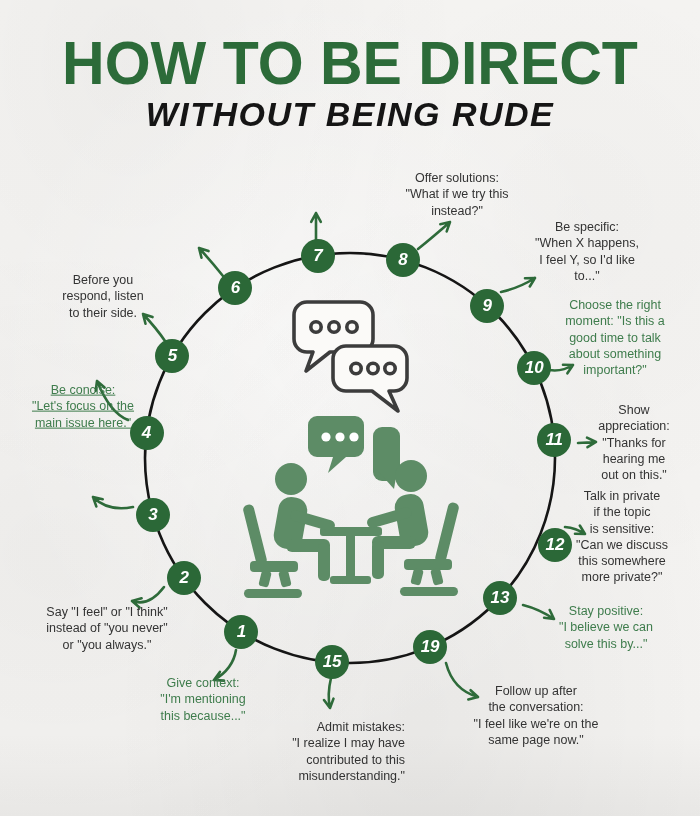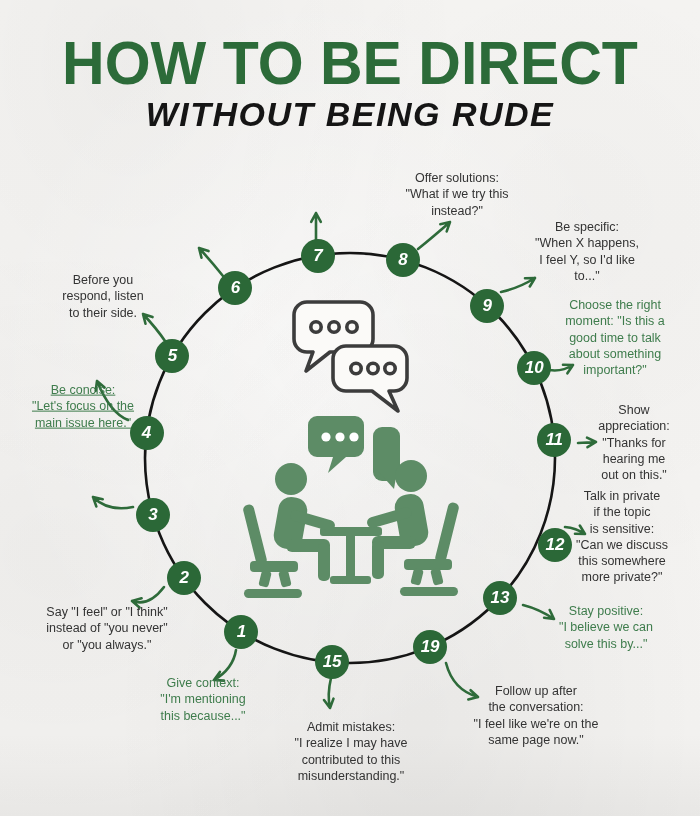--- a/index.html
+++ b/index.html
@@ -181,19 +181,19 @@
       <div class="badge" style="left: 499.928px; top: 597.81px;">13</div>
       <div class="item-text green" style="left: 606px; top: 627px; width: 112px;">Stay positive:
 "I believe we can
 solve this by..."</div>
       <div class="badge" style="left: 430.1px; top: 646.703px;">19</div>
       <div class="item-text" style="left: 536px; top: 715px; width: 145px;">Follow up after
 the conversation:
 "I feel like we're on the
 same page now."</div>
       <div class="badge" style="left: 332.133px; top: 662.22px;">15</div>
-      <div class="item-text" style="left: 351px; top: 751px; width: 140px;">Admit mistakes:
+      <div class="item-text" style="left: 335px; top: 751px; width: 140px; text-align: right;">Admit mistakes:
 "I realize I may have
 contributed to this
 misunderstanding."</div>
     </div>
 
 </div>
 
 </body></html>

